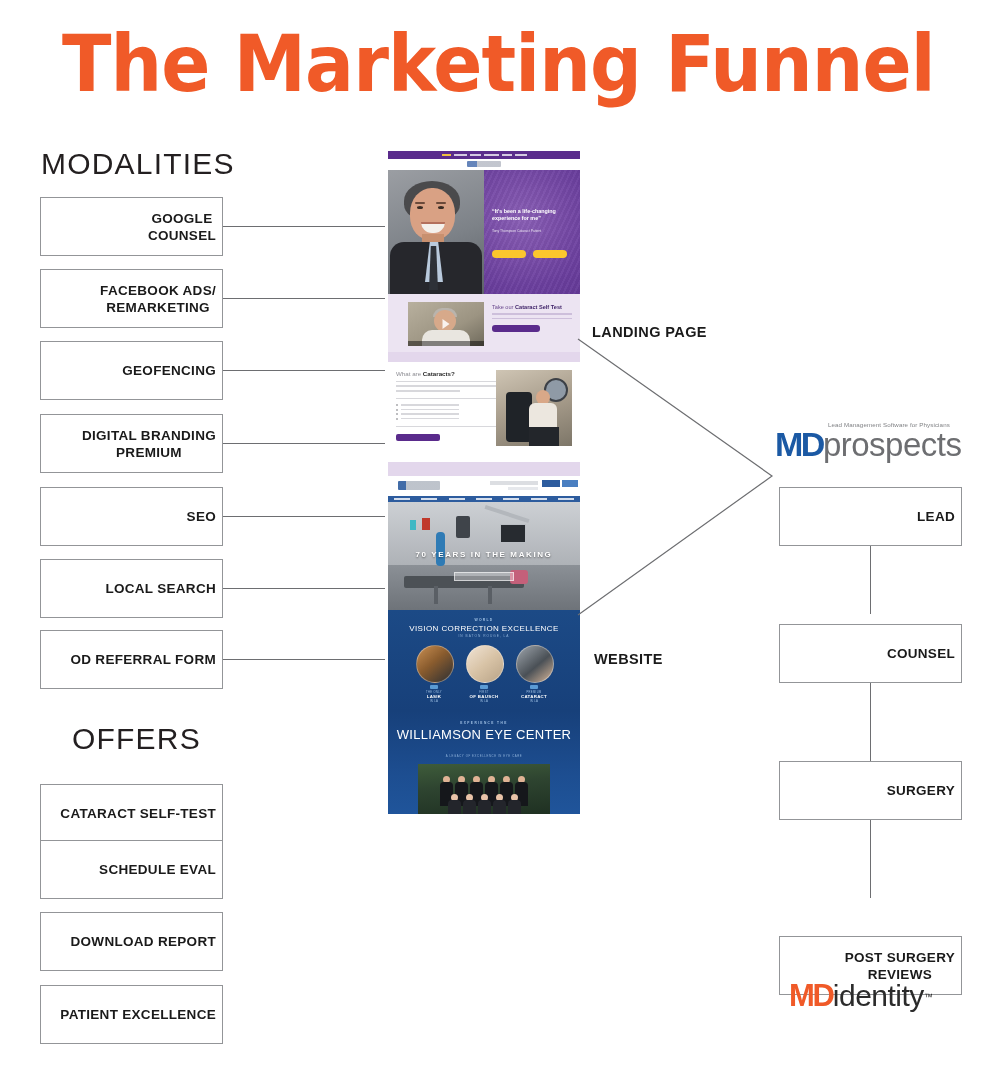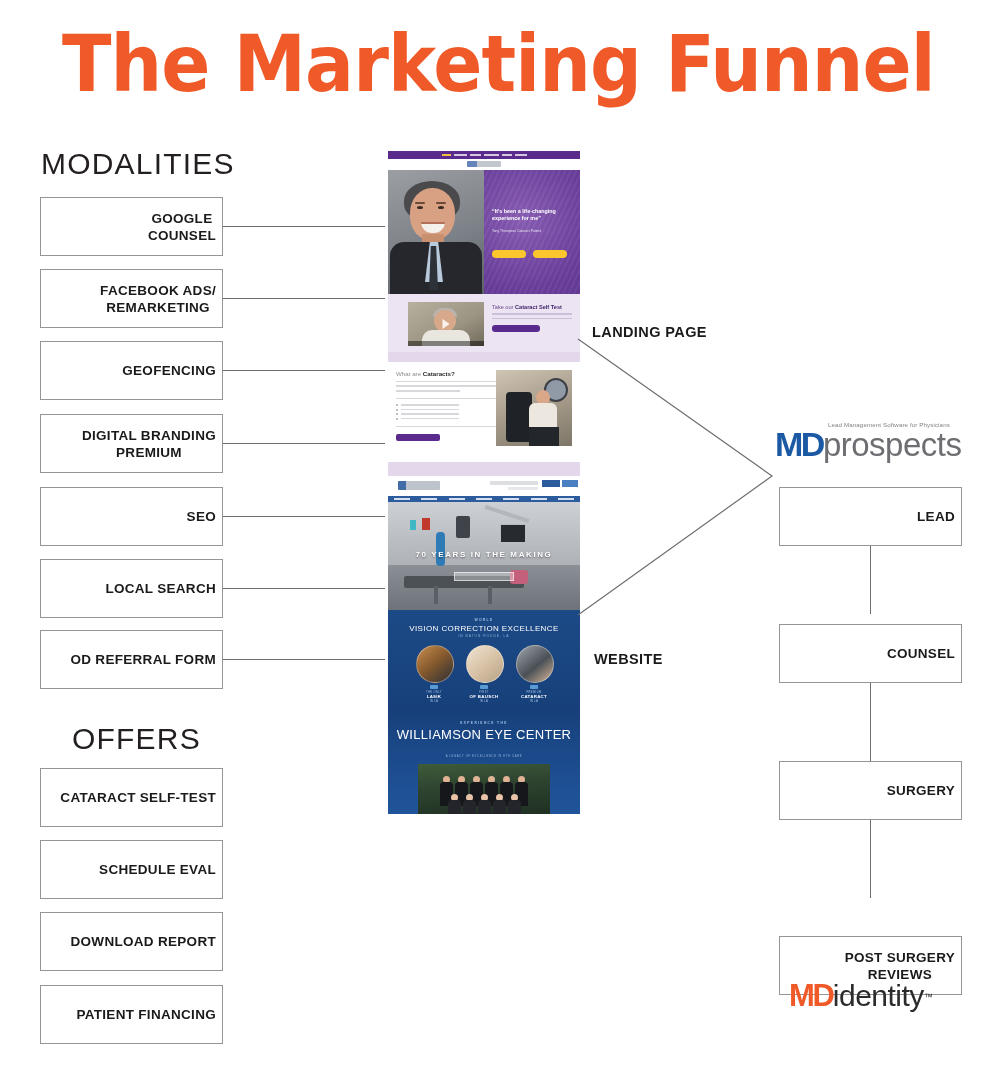--- a/index.html
+++ b/index.html
@@ -696,38 +696,38 @@
 
   <div class="box left-box" style="top:630px">
     <span>
       <span>OD REFERRAL FORM</span>
     </span>
   </div>
   <div class="hline" style="left:223px; top:659px; width:162px"></div>
 
   <div class="section-heading" id="heading-offers">OFFERS</div>
 
-  <div class="box left-box" style="top:768px">
+  <div class="box left-box" style="top:784px">
     <span>
         <span>CATARACT SELF-TEST</span>
       </span>
   </div>
   <div class="box left-box" style="top:912px">
     <span>
         <span>DOWNLOAD REPORT</span>
       </span>
   </div>
   <div class="box left-box" style="top:840px">
     <span>
         <span>SCHEDULE EVAL</span>
       </span>
   </div>
   <div class="box left-box" style="top:985px">
     <span>
-        <span>PATIENT FINANCING</span>
+        <span>PATIENT EXCELLENCE</span>
       </span>
   </div>
 
   <div id="thumb-landing">
     <div class="lp-topbar">
       <i class="a"></i>
       <i class="b"></i>
       <i class="c"></i>
       <i class="d"></i>
       <i class="e"></i>

